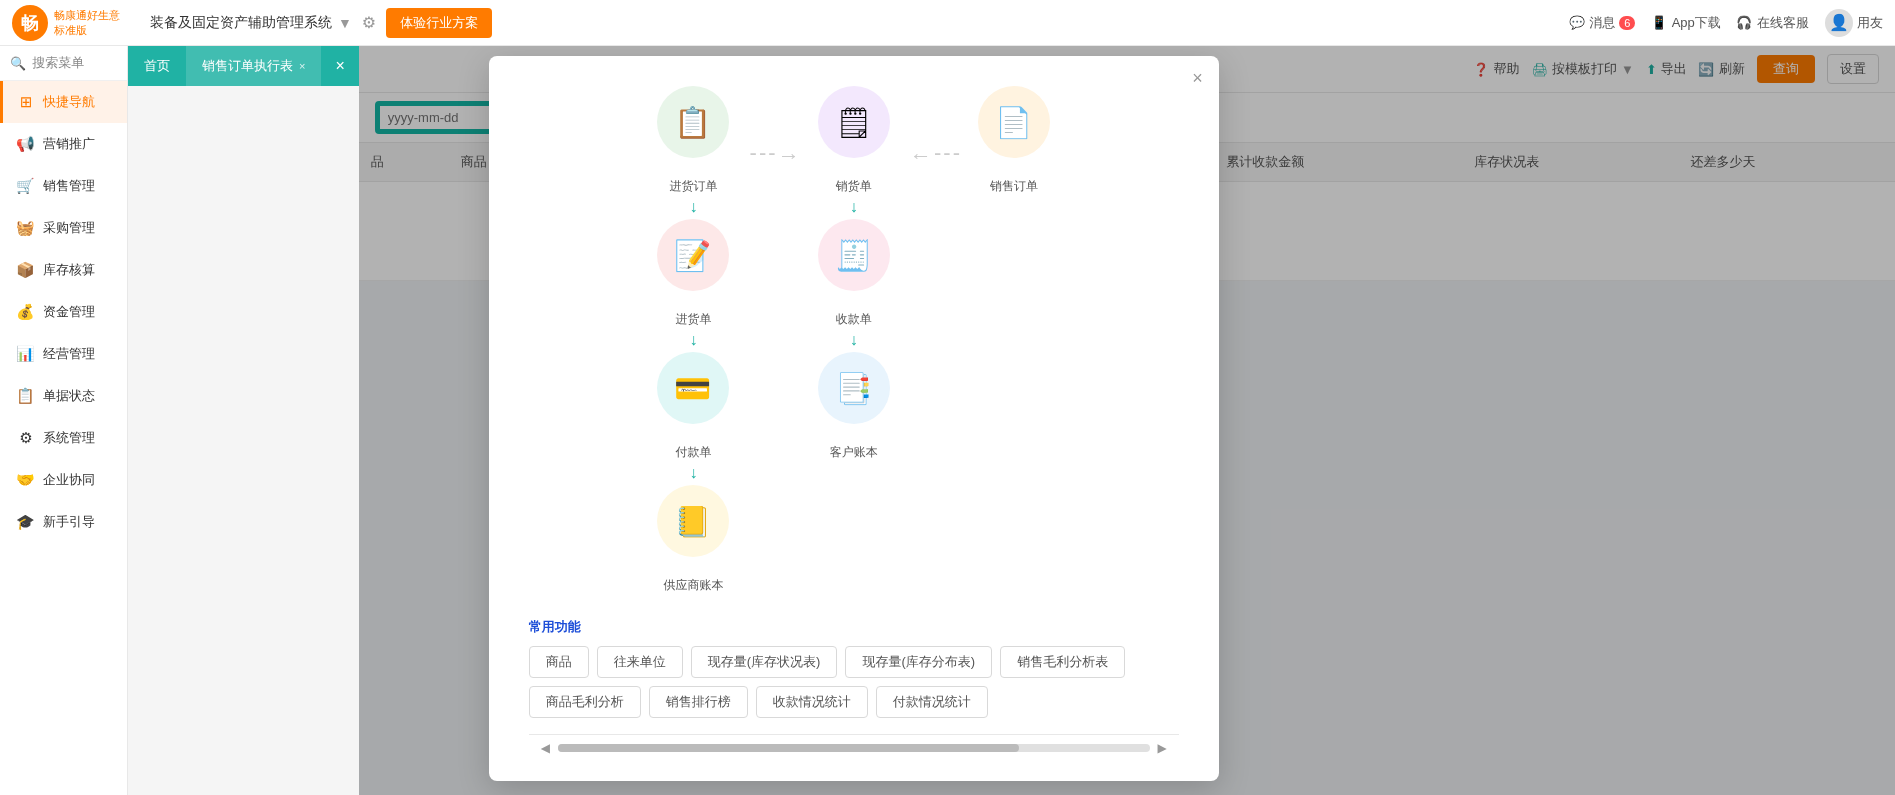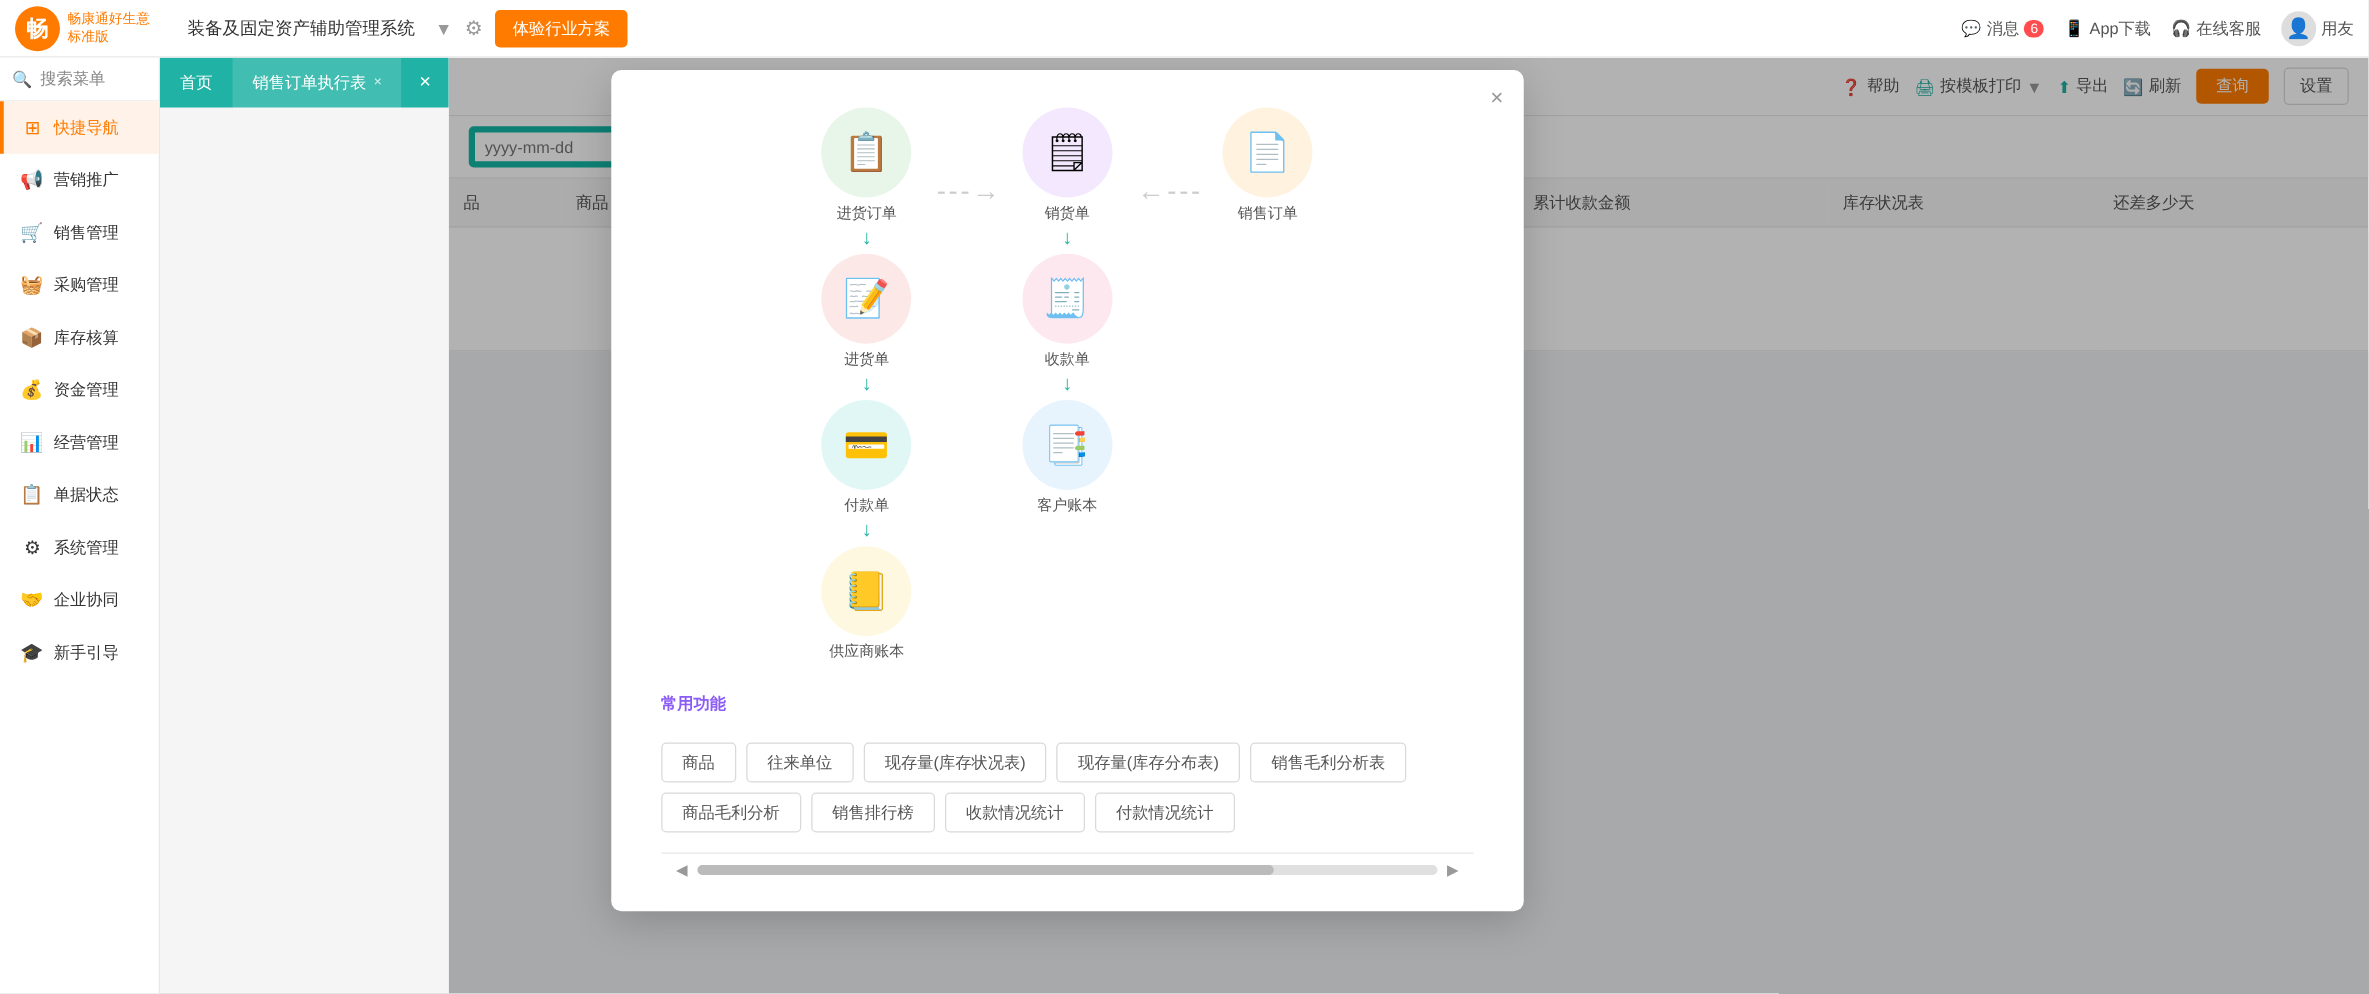--- a/index.html
+++ b/index.html
@@ -11,21 +11,21 @@
     .main-area { display: flex; flex: 1; overflow: hidden; }
     .sidebar { width: 128px; background: #fff; border-right: 1px solid #e8e8e8; display: flex; flex-direction: column; }
     .content-area { flex: 1; display: flex; overflow: hidden; }
     .tabs-bar { background: #20b2a4; display: flex; align-items: center; height: 40px; padding: 0 0 0 0; }
     .tab-content { flex: 1; background: #f0f2f5; position: relative; overflow: hidden; }
 
     
     .logo-area { display: flex; align-items: center; gap: 6px; width: 128px; }
     .logo-icon { width: 36px; height: 36px; background: #ff7b00; border-radius: 50%; display: flex; align-items: center; justify-content: center; color: white; font-size: 18px; font-weight: bold; }
     .logo-text { font-size: 11px; color: #ff7b00; line-height: 1.3; }
-    .system-title { display: flex; align-items: center; gap: 16px; color: #333; font-size: 14px; }
+    .system-title { display: flex; align-items: center; gap: 6px; color: #333; font-size: 14px; }
     .gear-btn { color: #999; font-size: 16px; cursor: pointer; }
     .experience-btn { background: #ff7b00; color: white; border: none; border-radius: 4px; padding: 6px 14px; cursor: pointer; font-size: 13px; }
     .top-right { margin-left: auto; display: flex; align-items: center; gap: 16px; color: #555; font-size: 13px; }
     .top-right-item { display: flex; align-items: center; gap: 4px; cursor: pointer; }
     .badge { background: #ff4d4f; color: white; border-radius: 10px; padding: 1px 5px; font-size: 11px; }
     .user-avatar { width: 28px; height: 28px; background: #ddd; border-radius: 50%; display: flex; align-items: center; justify-content: center; color: #888; font-size: 12px; overflow: hidden; }
 
     
     .sidebar-search { display: flex; align-items: center; padding: 8px 10px; border-bottom: 1px solid #f0f0f0; gap: 6px; color: #888; font-size: 13px; cursor: pointer; }
     .sidebar-item { display: flex; align-items: center; gap: 8px; padding: 12px 14px; cursor: pointer; color: #333; font-size: 13px; border-left: 3px solid transparent; }
@@ -62,37 +62,37 @@
     
     .modal-overlay { position: absolute; top: 0; left: 0; right: 0; bottom: 0; background: rgba(0,0,0,0.3); z-index: 100; display: flex; align-items: flex-start; justify-content: flex-start; }
     .modal-box { background: #fff; border-radius: 8px; padding: 30px 40px 20px 40px; width: 730px; margin: 60px auto 0 auto; position: relative; box-shadow: 0 8px 32px rgba(0,0,0,0.18); }
     .modal-close { position: absolute; top: 12px; right: 16px; font-size: 18px; color: #999; cursor: pointer; }
 
     
     .flow-container { display: flex; align-items: flex-start; justify-content: center; gap: 0; margin-bottom: 24px; }
     .flow-column { display: flex; flex-direction: column; align-items: center; gap: 0; }
     .flow-node { display: flex; flex-direction: column; align-items: center; margin: 0 20px; }
     .flow-circle { width: 72px; height: 72px; border-radius: 50%; display: flex; align-items: center; justify-content: center; font-size: 26px; }
-    .flow-label { font-size: 12px; color: #555; margin-top: 4px; }
+    .flow-label { font-size: 12px; color: #555; margin-top: 20px; }
     .flow-arrow-h { color: #ccc; font-size: 20px; margin: 28px 0 0 0; display: flex; align-items: center; }
     .flow-arrow-v { color: #20b2a4; font-size: 16px; text-align: center; line-height: 1; margin: 4px 0; }
 
     
     .node-green { background: #e8f5e9; }
     .node-red { background: #fde8e8; }
     .node-purple { background: #f3e8fd; }
     .node-orange { background: #fff3e0; }
     .node-teal { background: #e0f7f6; }
     .node-pink { background: #fde8ef; }
     .node-orange2 { background: #fff8e0; }
     .node-blue { background: #e8f4fd; }
 
     
     .common-funcs { margin-top: 8px; }
-    .common-title { font-size: 13px; color: #8b5cf6; font-weight: bold; margin-bottom: 22px; }
+    .common-title { font-size: 13px; color: #1d4ed8; font-weight: bold; margin-bottom: 10px; }
     .func-buttons { display: flex; flex-wrap: wrap; gap: 8px; }
     .func-btn { border: 1px solid #d9d9d9; border-radius: 4px; padding: 6px 16px; font-size: 13px; color: #555; background: #fff; cursor: pointer; }
 
     
     .scroll-indicator { border-top: 1px solid #e8e8e8; padding: 6px 12px; display: flex; align-items: center; gap: 8px; }
     .scroll-bar { flex: 1; height: 8px; background: #e0e0e0; border-radius: 4px; }
     .scroll-thumb { height: 8px; background: #bbb; border-radius: 4px; width: 78%; }
     .scroll-arrow { color: #999; cursor: pointer; font-size: 12px; }
   </style>
 </head>

